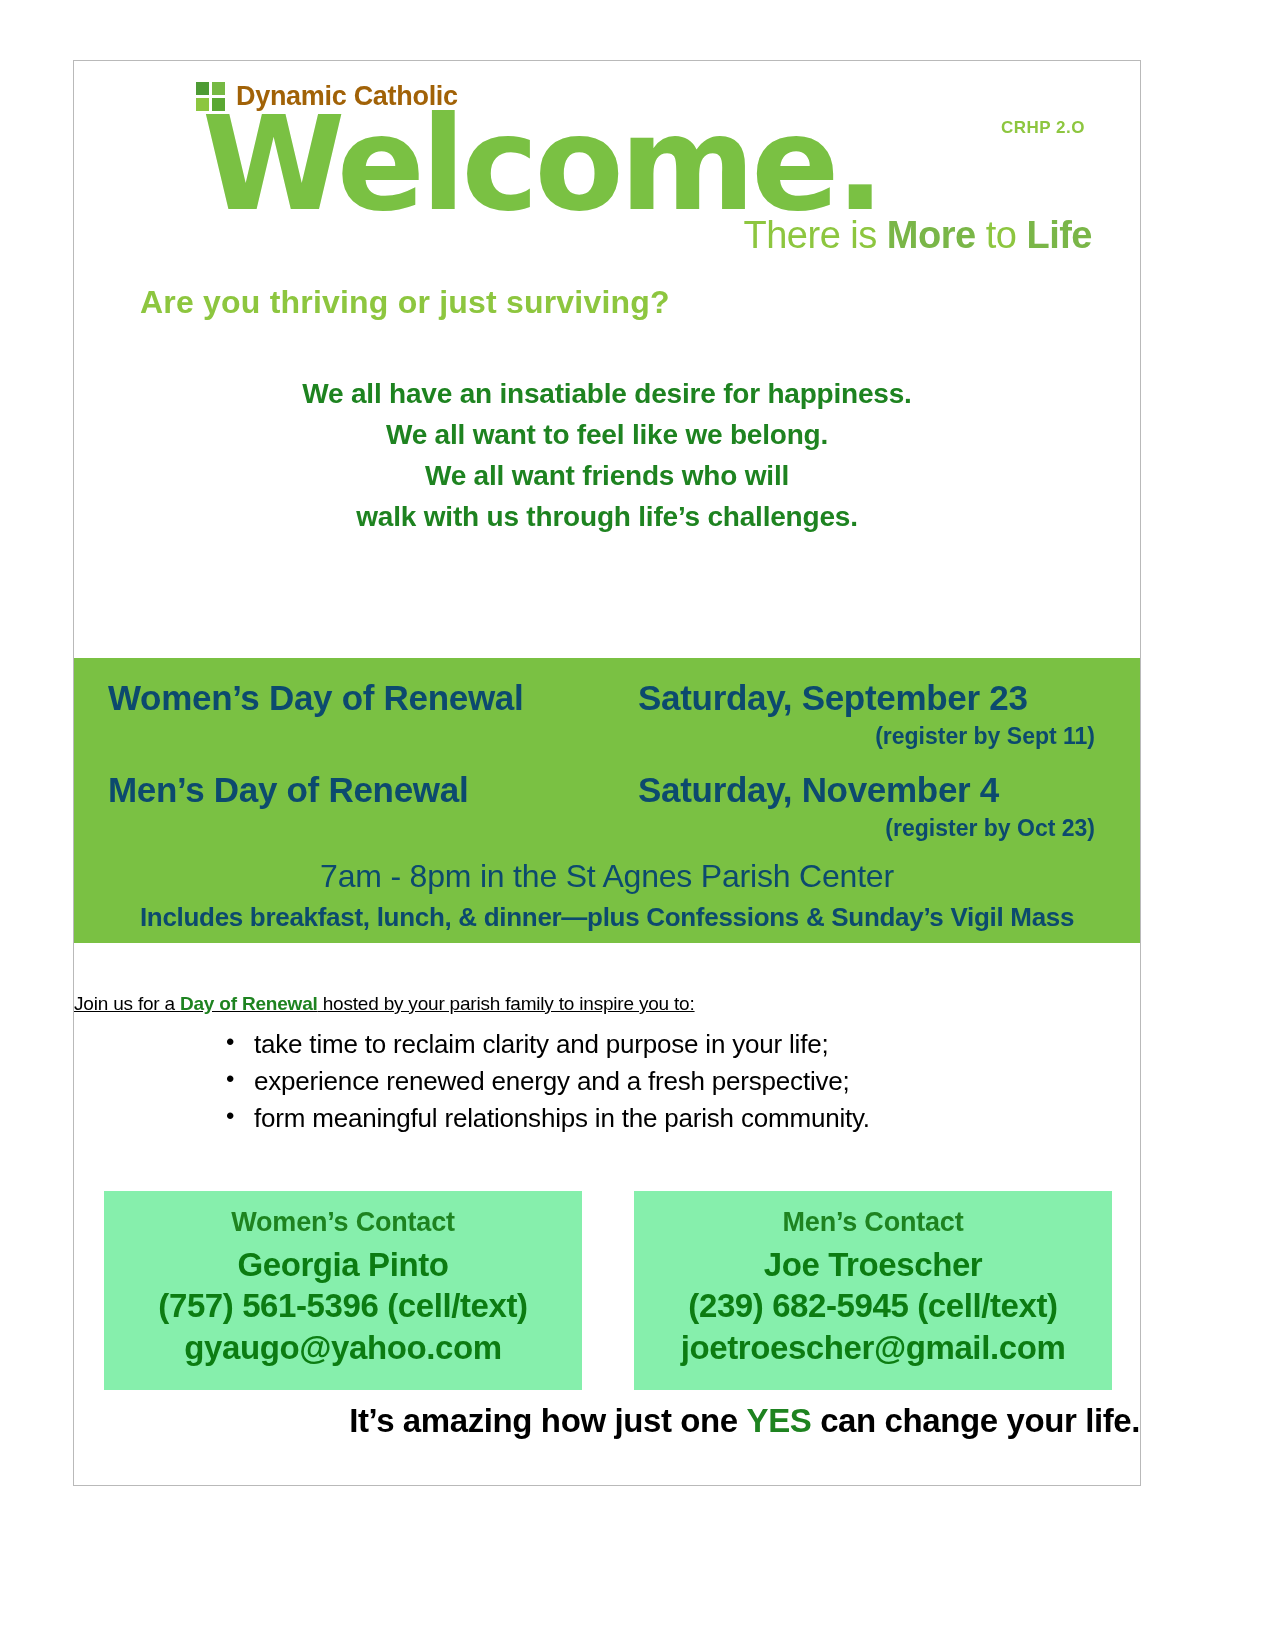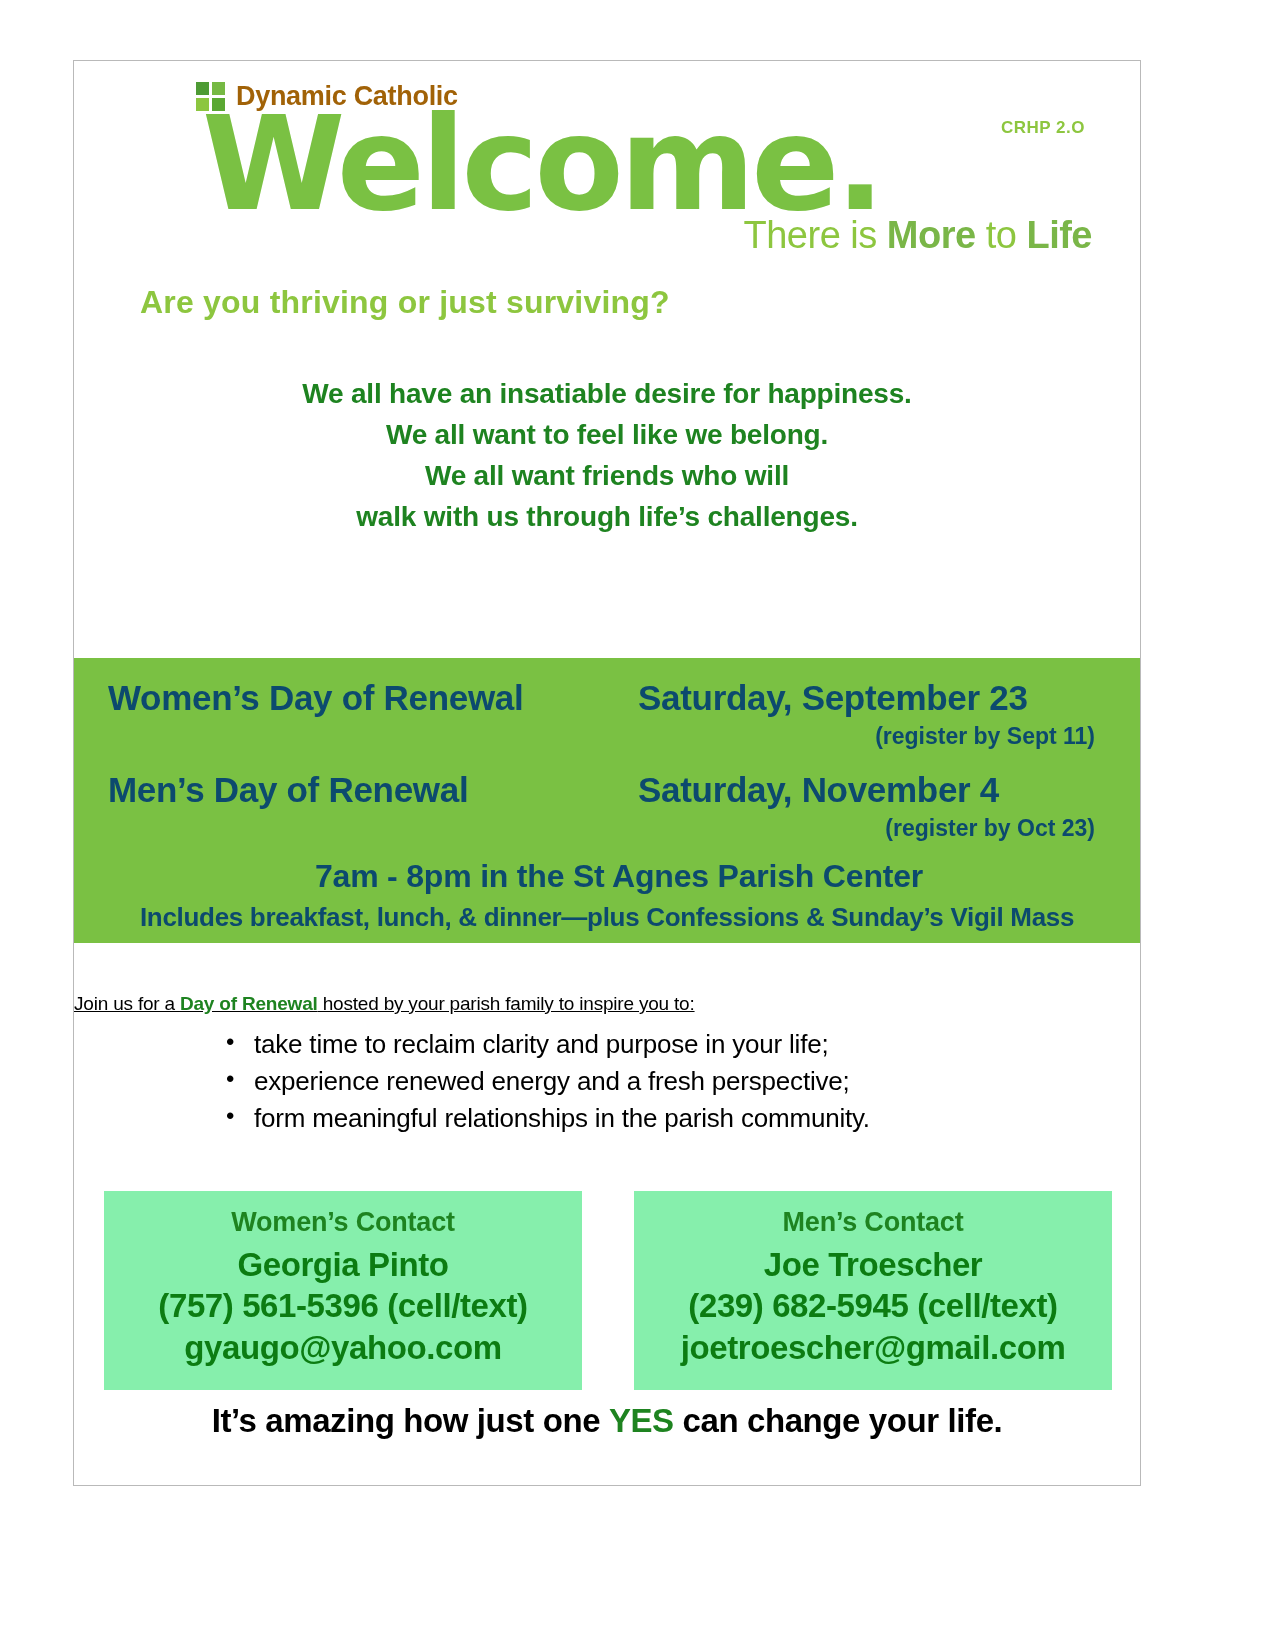--- a/index.html
+++ b/index.html
@@ -167,25 +167,25 @@
     line-height: 1;
   }
   .r1 .ev-label, .r1 .ev-date { top: 22px; }
   .r1 .ev-reg { top: 67px; }
   .r2 .ev-label, .r2 .ev-date { top: 19px; }
   .r2 .ev-reg { top: 64px; }
 
   .banner-time {
     position: absolute;
     top: 200px;
-    left: 12px;
+    left: 0;
     width: 100%;
     text-align: center;
     font-size: 32px;
-    font-weight: bold;
+    font-weight: normal;
     letter-spacing: -0.2px;
   }
   .banner-includes {
     position: absolute;
     top: 244px;
     left: 0;
     width: 100%;
     text-align: center;
     font-size: 26px;
     font-weight: bold;
@@ -260,21 +260,21 @@
     line-height: 1.25;
   }
   .cbox .c-name { margin-top: 6px; }
 
   
   .closing {
     position: absolute;
     top: 1341px;
     left: 0;
     width: 100%;
-    text-align: center;
+    text-align: right;
     font-size: 33px;
     font-weight: bold;
     color: #000000;
     letter-spacing: -0.4px;
   }
   .closing b { color: #1e8320; }
 </style>
 </head>
 <body>
 

